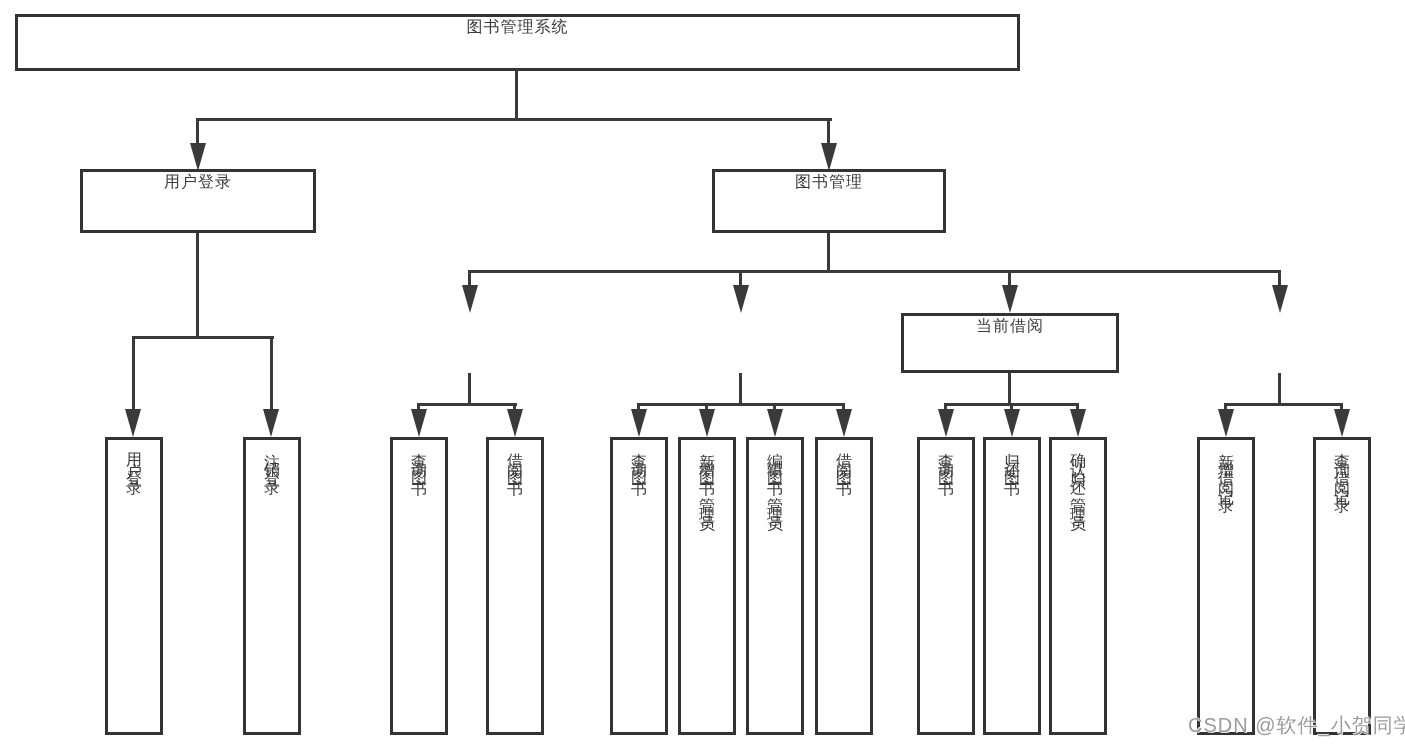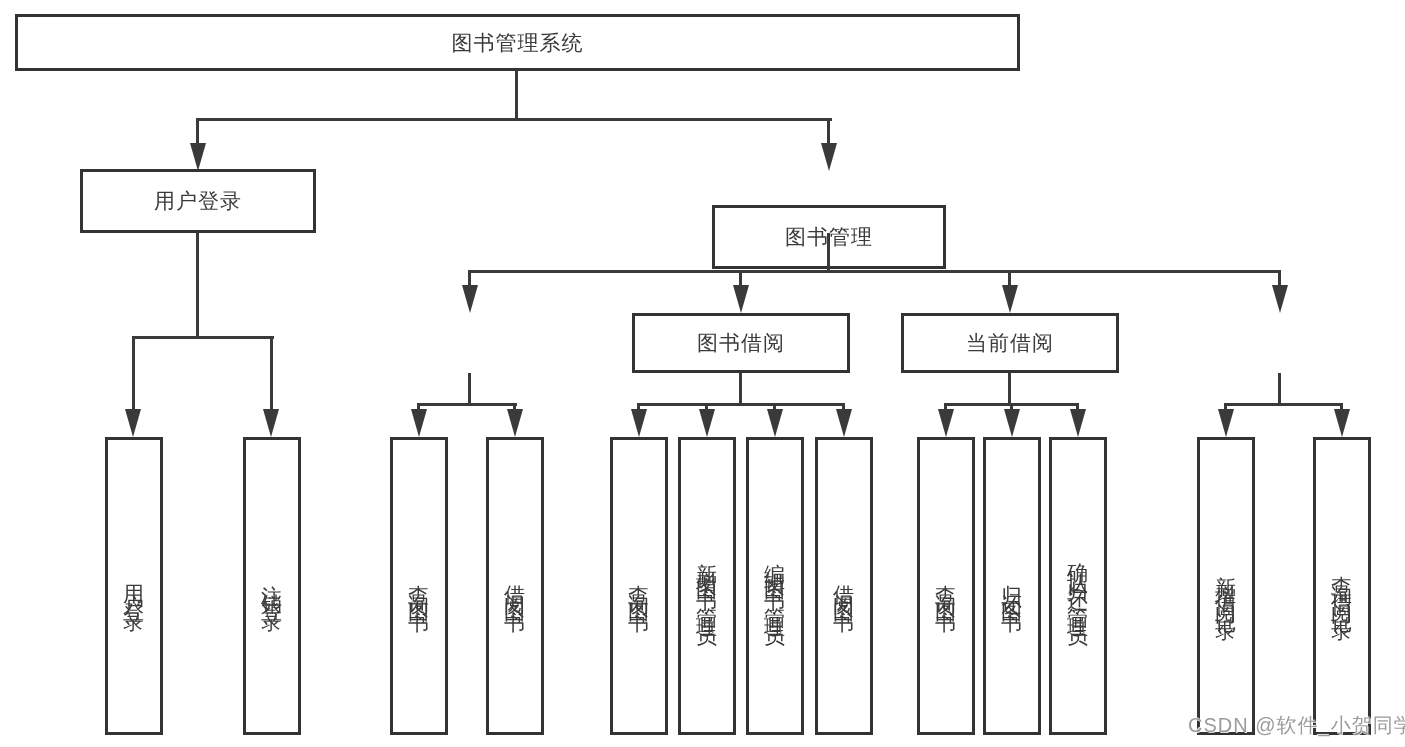--- a/index.html
+++ b/index.html
@@ -2,22 +2,22 @@
 <html><head>
 <meta charset="utf-8">
 <style>
   html,body{margin:0;padding:0;background:#ffffff;}
   .stage{
     position:relative;width:1405px;height:747px;background:#ffffff;overflow:hidden;
     font-family:"Liberation Sans","DejaVu Sans",sans-serif;
   }
   .box{
     position:absolute;box-sizing:border-box;border:3px solid #333333;background:#ffffff;
-    display:flex;align-items:center;justify-content:center;
-    color:#3a3a3a;font-size:21px;letter-spacing:1px;
+    display:flex;align-items:flex-start;justify-content:center;
+    color:#3a3a3a;font-size:16px;letter-spacing:1px;
   }
   .box.v span{
     writing-mode:vertical-rl;text-orientation:mixed;letter-spacing:9px;line-height:1;
   }
   .ln{position:absolute;background:#3a3a3a;}
   .arrow{
     position:absolute;width:0;height:0;
     border-left:8px solid transparent;border-right:8px solid transparent;
     border-top:28px solid #3a3a3a;
   }
@@ -41,21 +41,21 @@
     <div class="ln" style="left:196px;top:118px;width:636px;height:3px;"></div>
     <div class="ln" style="left:196px;top:118px;width:3px;height:28px;"></div>
     <div class="arrow" style="left:190px;top:143px;"></div>
     <div class="ln" style="left:827px;top:118px;width:3px;height:28px;"></div>
     <div class="arrow" style="left:821px;top:143px;"></div>
   </div>
 
   <div class="box" style="left:80px;top:169px;width:236px;height:64px;">
     <span>用户登录</span>
   </div>
-  <div class="box" style="left:712px;top:169px;width:234px;height:64px;margin-top:36px;">
+  <div class="box" style="left:712px;top:169px;width:234px;height:64px;">
     <span>图书管理</span>
   </div>
 
   <div>
     <div class="ln" style="left:196px;top:233px;width:3px;height:105px;"></div>
     <div class="ln" style="left:132px;top:336px;width:142px;height:3px;"></div>
     <div class="ln" style="left:132px;top:336px;width:3px;height:76px;"></div>
     <div class="arrow" style="left:125px;top:409px;"></div>
     <div class="ln" style="left:270px;top:336px;width:3px;height:76px;"></div>
     <div class="arrow" style="left:263px;top:409px;"></div>
@@ -67,23 +67,20 @@
     <div class="ln" style="left:468px;top:270px;width:3px;height:20px;"></div>
     <div class="arrow" style="left:462px;top:285px;"></div>
     <div class="ln" style="left:739px;top:270px;width:3px;height:20px;"></div>
     <div class="arrow" style="left:733px;top:285px;"></div>
     <div class="ln" style="left:1008px;top:270px;width:3px;height:20px;"></div>
     <div class="arrow" style="left:1002px;top:285px;"></div>
     <div class="ln" style="left:1278px;top:270px;width:3px;height:20px;"></div>
     <div class="arrow" style="left:1272px;top:285px;"></div>
   </div>
 
-  <div class="box" style="left:632px;top:313px;width:218px;height:60px;">
-    <span>图书借阅</span>
-  </div>
   <div class="box" style="left:901px;top:313px;width:218px;height:60px;">
     <span>当前借阅</span>
   </div>
 
   <div>
     <div class="ln" style="left:468px;top:373px;width:3px;height:33px;"></div>
     <div class="ln" style="left:419px;top:403px;width:98px;height:3px;"></div>
     <div class="ln" style="left:417px;top:403px;width:3px;height:10px;"></div>
     <div class="arrow" style="left:411px;top:409px;"></div>
     <div class="ln" style="left:513px;top:403px;width:3px;height:10px;"></div>

